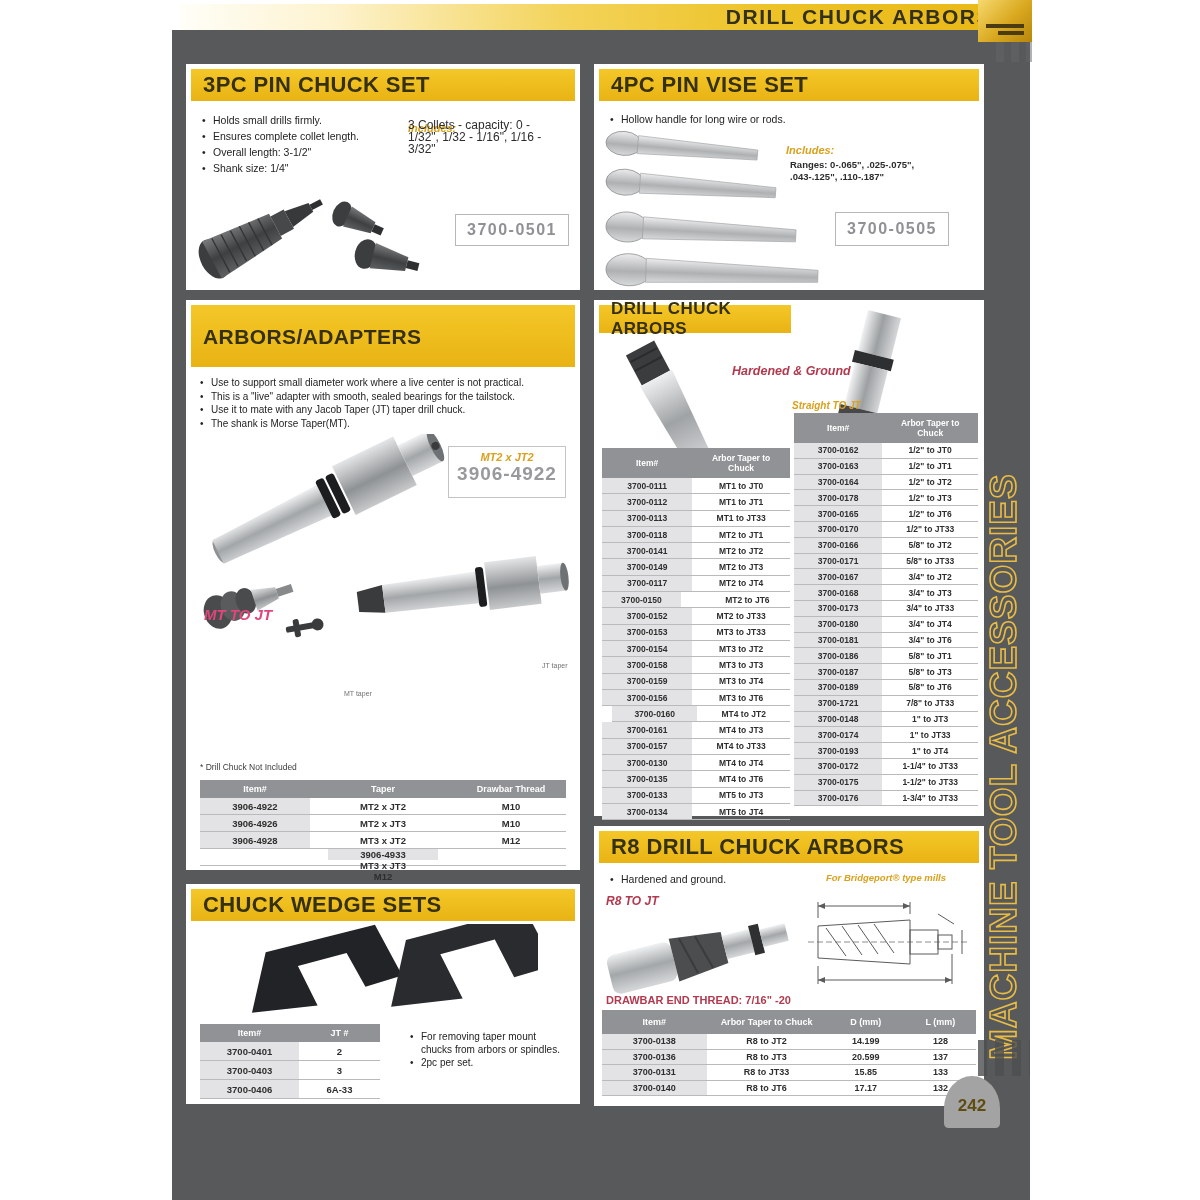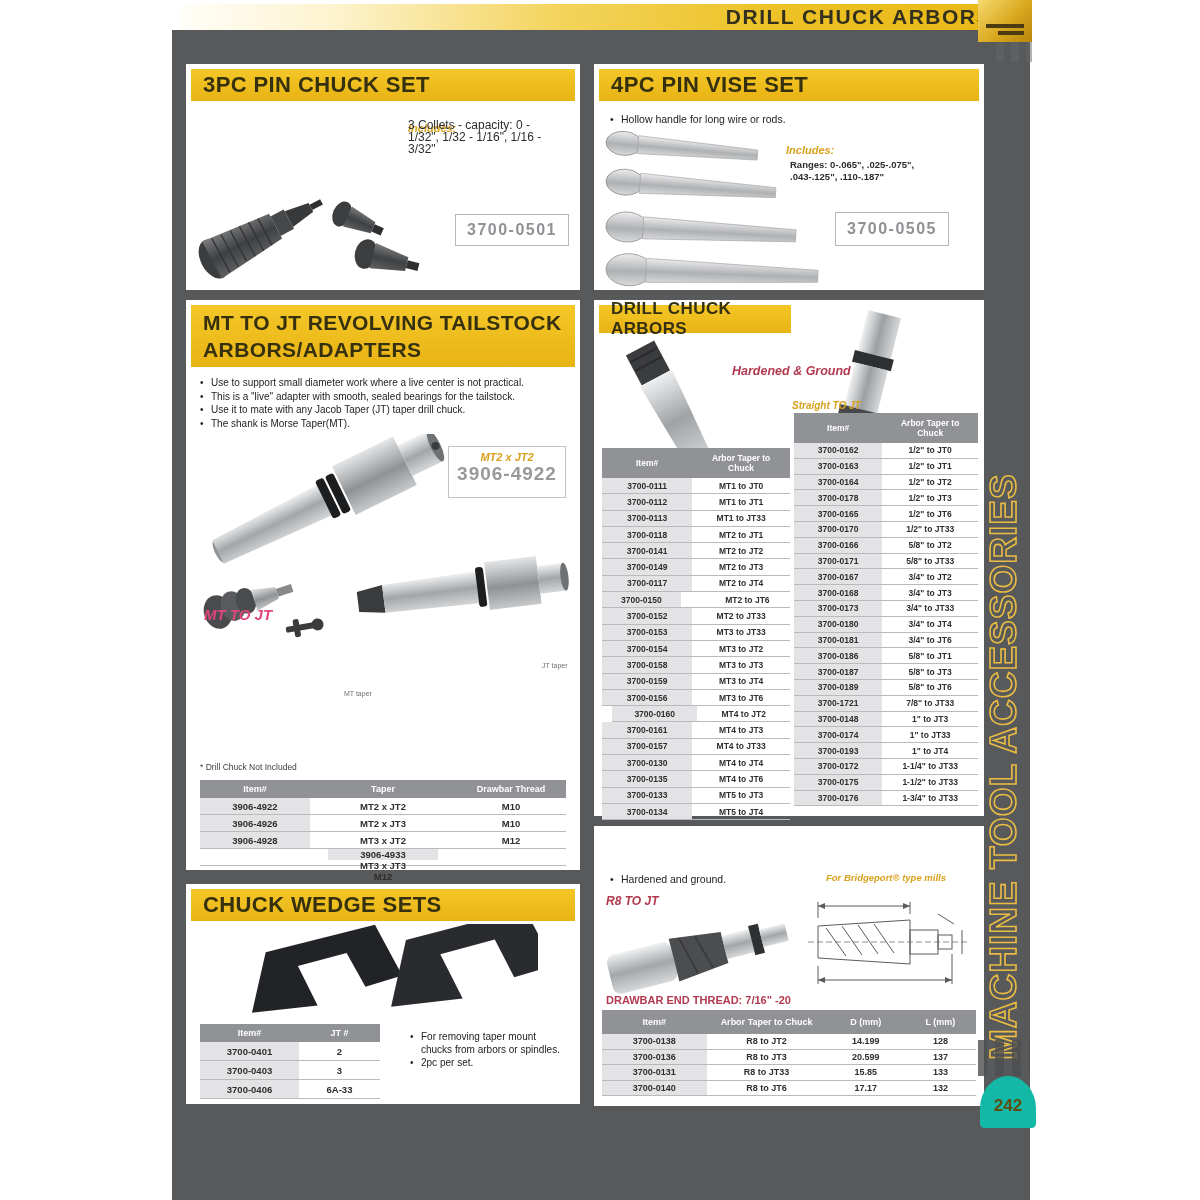--- a/index.html
+++ b/index.html
@@ -35,21 +35,21 @@
   .thead{display:flex;background:#909295;color:#ffffff;font-weight:700;align-items:center;text-align:center;}
   .thead span{line-height:10px;}
   .trow{display:flex;border-bottom:1px solid #b9babc;align-items:center;text-align:center;color:#2e2e2e;font-weight:700;}
   .trow span:first-child{background:#e3e3e5;height:100%;display:flex;align-items:center;justify-content:center;}
   .tiny{font-size:7px;color:#6f7172;}
   .note{font-size:8.5px;color:#3c3c3c;}
   .sidebar-text{position:absolute;left:980px;top:448px;width:50px;height:622px;overflow:visible;}
   .sidebar-text span{position:absolute;left:3px;top:612px;transform-origin:0 0;transform:rotate(-90deg);
     white-space:nowrap;font-size:37px;font-weight:700;letter-spacing:1px;
     color:rgba(88,89,91,0);-webkit-text-stroke:1.6px #e9bc44;}
-  .page-badge{position:absolute;left:980px;top:1076px;width:56px;height:52px;background:#14b8a6;
+  .page-badge{position:absolute;left:944px;top:1076px;width:56px;height:52px;background:#a3a3a3;
     border-radius:50% 50% 8% 8% / 62% 62% 8% 8%;display:flex;align-items:center;justify-content:center;}
   .page-badge span{font-size:17px;font-weight:900;color:#5e4c11;margin-top:8px;}
   .gear-strip{position:absolute;left:978px;top:1040px;width:52px;height:36px;
     background:repeating-linear-gradient(90deg,#4d4e50 0 9px,rgba(0,0,0,0) 9px 17px);opacity:.8;}
   .gear-strip2{position:absolute;left:996px;top:32px;width:36px;height:30px;
     background:repeating-linear-gradient(90deg,#64656780 0 8px,rgba(0,0,0,0) 8px 15px);}
 </style>
 </head>
 <body>
 
@@ -62,20 +62,27 @@
   </div>
   <div class="logo-block">
     <i style="left:8px;top:24px;width:38px;height:4px;"></i>
     <i style="left:20px;top:31px;width:26px;height:4px;"></i>
   </div>
 
   <div class="card" style="left:186px;top:64px;width:394px;height:226px;">
     <div class="band" style="height:32px;font-size:22px;">
       <span>3PC PIN CHUCK SET</span>
     </div>
+    <ul class="bullets" style="left:16px;top:48px;width:200px;font-size:10.5px;line-height:16px;">
+
+    <li>Holds small drills firmly.</li>
+        <li>Ensures complete collet length.</li>
+        <li>Overall length: 3-1/2"</li>
+        <li>Shank size: 1/4"</li>
+      </ul>
     <div class="gold" style="position:absolute;left:222px;top:58px;font-size:11px;">Includes:</div>
     <div style="position:absolute;left:222px;top:55px;width:152px;font-size:12px;font-weight:400;color:#2c2c2c;line-height:12px;">3 Collets - capacity: 0 - 1/32", 1/32 - 1/16", 1/16 - 3/32"</div>
     <svg style="position:absolute;left:8px;top:92px;" width="260" height="128" viewBox="0 0 260 128">
       <defs>
         <linearGradient id="pc1" x1="0" y1="0" x2="0" y2="1">
           <stop offset="0" stop-color="#7a7b7d"></stop>
             <stop offset="0.5" stop-color="#3f4042"></stop>
             <stop offset="1" stop-color="#606163"></stop>
         </linearGradient>
       </defs>
@@ -141,21 +148,20 @@
         <polygon points="38,-12 210,-6 210,6 38,12" fill="url(#pv1)" stroke="#9a9c9e" stroke-width="0.6"></polygon>
       </g>
     </svg>
     <div class="gold" style="position:absolute;left:192px;top:80px;font-size:11px;">Includes:</div>
     <div style="position:absolute;left:196px;top:95px;width:172px;font-size:9.5px;font-weight:700;color:#2c2c2c;line-height:12px;">Ranges: 0-.065", .025-.075", .043-.125", .110-.187"</div>
     <div class="item-box" style="left:241px;top:148px;width:112px;height:32px;font-size:16px;">3700-0505</div>
   </div>
 
   <div class="card" style="left:186px;top:300px;width:394px;height:570px;">
     <div class="band" style="height:62px;font-size:21px;line-height:27px;">
-      <span>MT TO JT REVOLVING TAILSTOCK</span>
       <span>ARBORS/ADAPTERS</span>
     </div>
     <ul class="bullets" style="left:14px;top:76px;width:372px;font-size:10px;line-height:13.5px;">
 
     <li>Use to support small diameter work where a live center is not practical.</li>
         <li>This is a "live" adapter with smooth, sealed bearings for the tailstock.</li>
         <li>Use it to mate with any Jacob Taper (JT) taper drill chuck.</li>
         <li>The shank is Morse Taper(MT).</li>
       </ul>
     <svg style="position:absolute;left:4px;top:134px;" width="386" height="218" viewBox="0 0 386 218">
@@ -560,20 +566,23 @@
         </div>
     </div>
     <ul class="bullets" style="left:224px;top:146px;width:156px;font-size:10px;line-height:13px;">
 
     <li>For removing taper mount chucks from arbors or spindles.</li>
         <li>2pc per set.</li>
       </ul>
   </div>
 
   <div class="card" style="left:594px;top:826px;width:390px;height:280px;">
+    <div class="band" style="height:32px;font-size:22px;">
+      <span>R8 DRILL CHUCK ARBORS</span>
+    </div>
     <ul class="bullets" style="left:16px;top:46px;width:160px;font-size:10.5px;line-height:14px;">
 
     <li>Hardened and ground.</li>
       </ul>
     <div class="gold" style="position:absolute;left:232px;top:46px;font-size:9.5px;">For Bridgeport® type mills</div>
     <div class="red" style="position:absolute;left:12px;top:68px;font-size:12px;">R8 TO JT</div>
     <svg style="position:absolute;left:6px;top:78px;" width="200" height="104" viewBox="0 0 200 104">
       <defs>
         <linearGradient id="r81" x1="0" y1="0" x2="0" y2="1">
           <stop offset="0" stop-color="#eef0f1"></stop>

